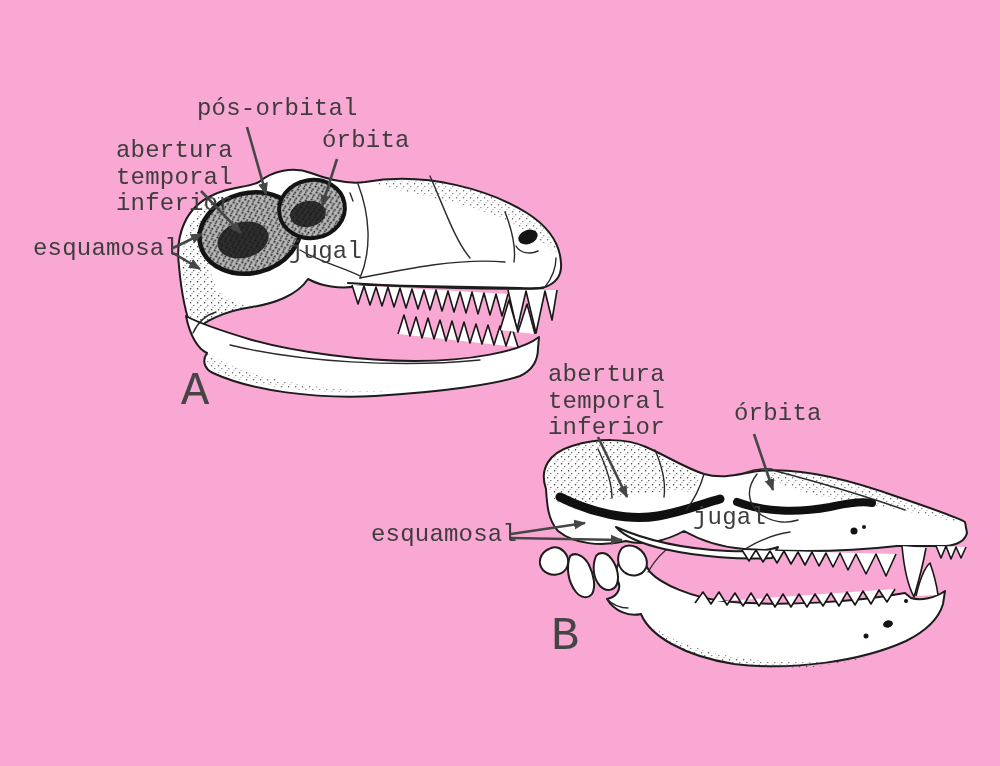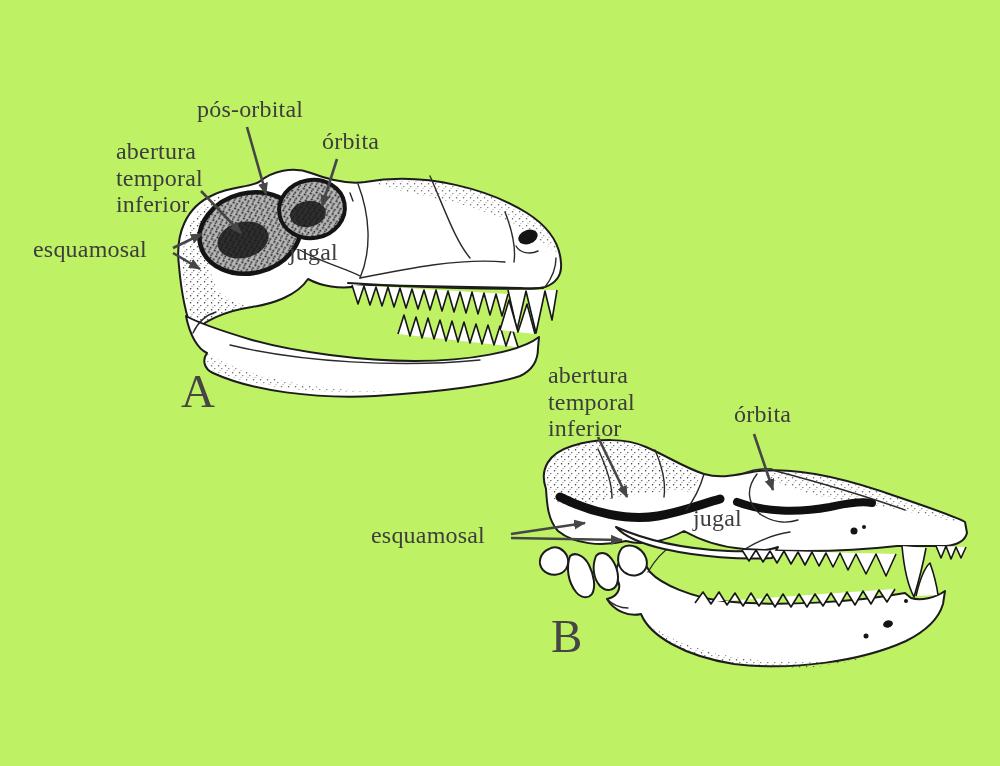--- a/index.html
+++ b/index.html
@@ -1,18 +1,18 @@
 <!DOCTYPE html>
 <html><head>
 <meta charset="utf-8">
 <style>
   html,body{margin:0;padding:0;background:#fff;}
   .canvas{
-    position:relative;width:1000px;height:766px;background:#bef264;
-    font-family:Liberation Serif, serif;overflow:hidden;
+    position:relative;width:1000px;height:766px;background:#f9a8d4;
+    font-family:Liberation Mono, monospace;overflow:hidden;
   }
   .canvas svg{position:absolute;left:0;top:0;}
   .lbl{
     position:absolute;color:#3d3d3d;font-size:24px;line-height:26.5px;
     white-space:nowrap;letter-spacing:.2px;user-select:none;
   }
   .panel-letter{
     position:absolute;color:#454545;font-size:47px;line-height:47px;user-select:none;
   }
   .ink{stroke:#1c1c1c;fill:none;stroke-linecap:round;stroke-linejoin:round;}

